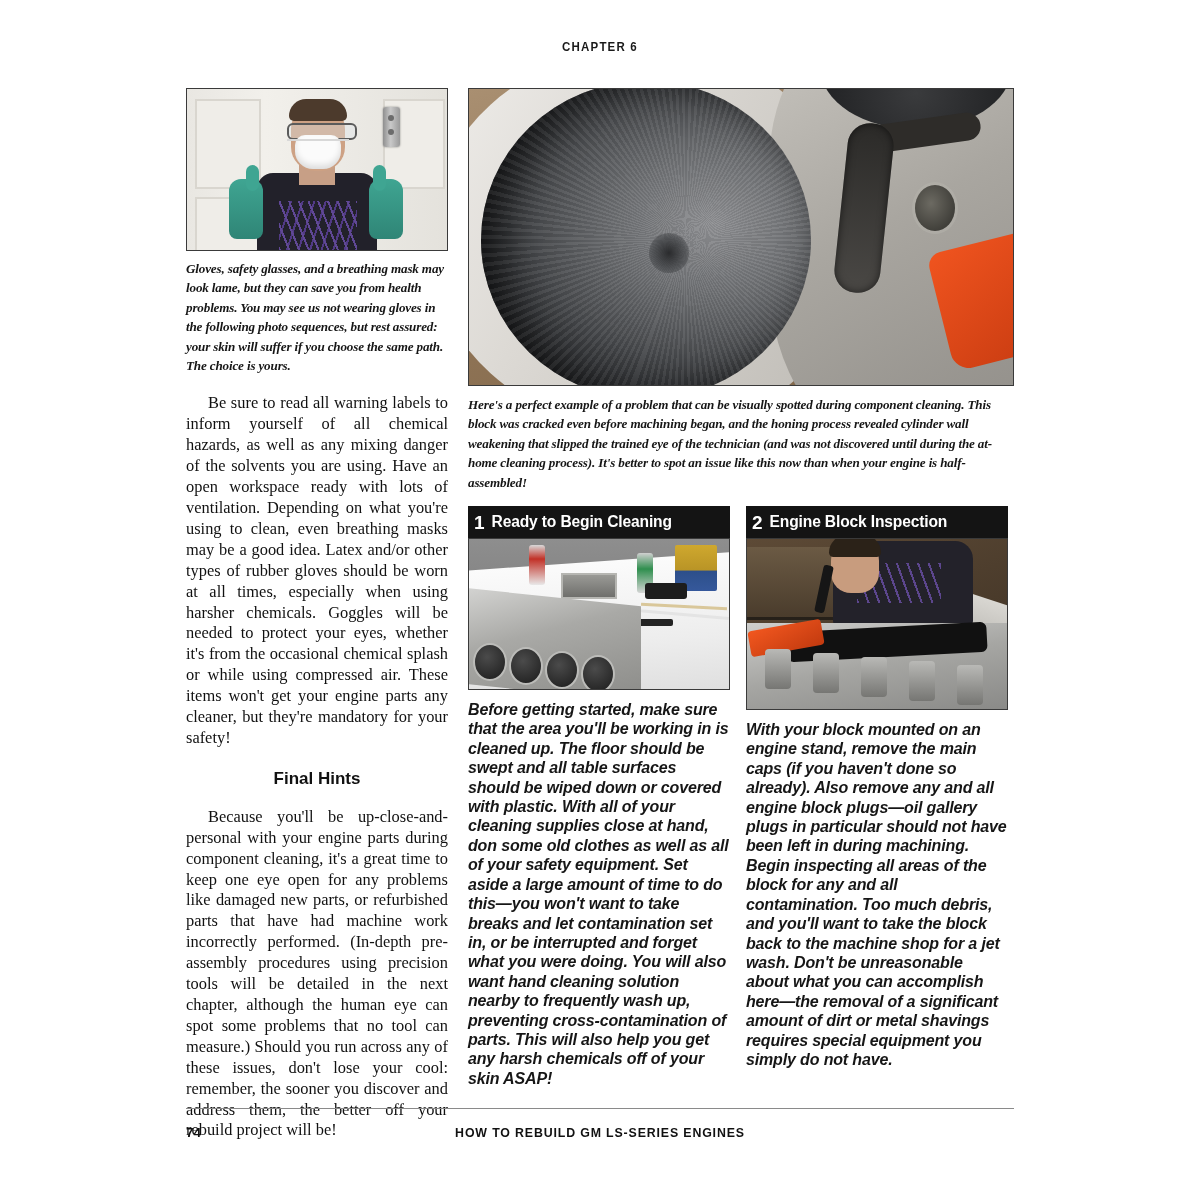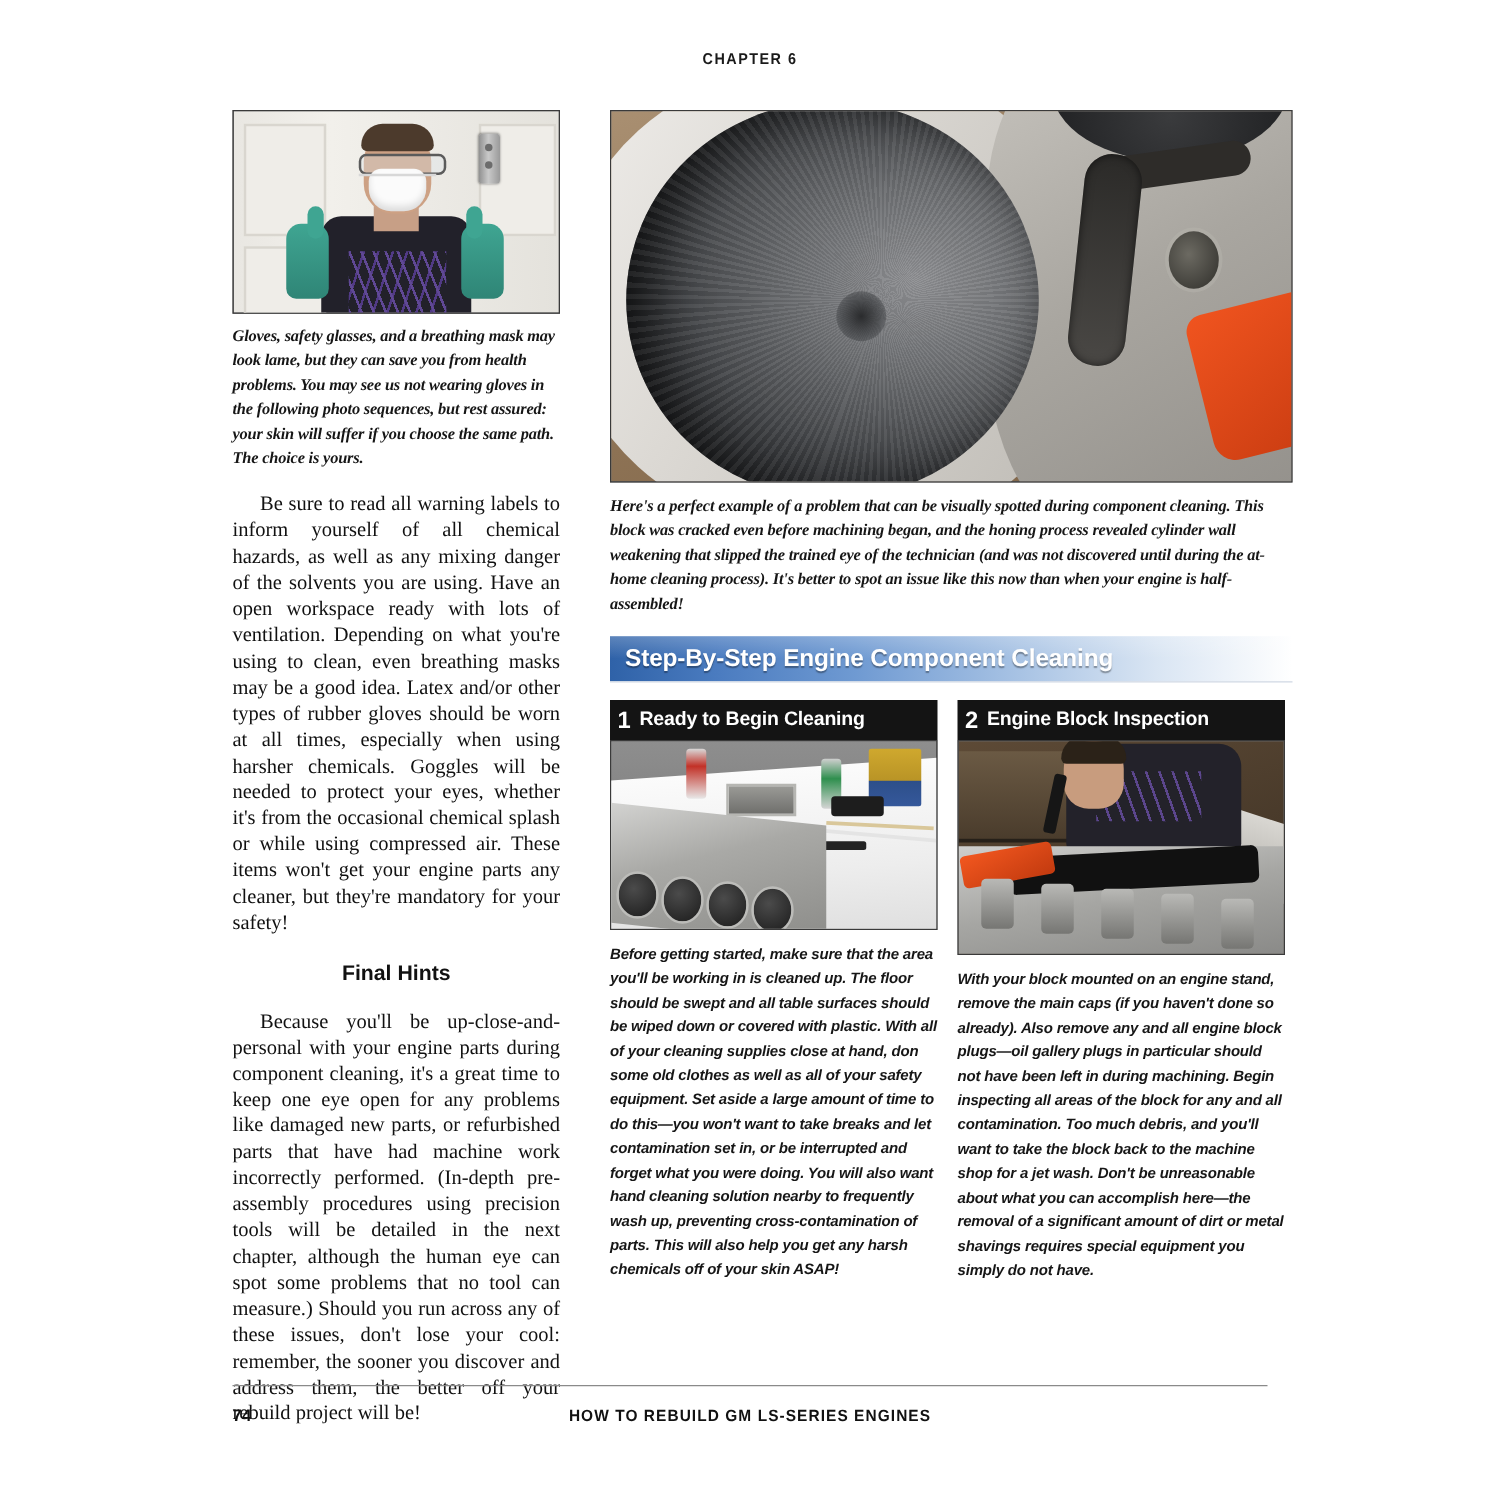--- a/index.html
+++ b/index.html
@@ -41,21 +41,21 @@
 
   
   .col-left {
     position: absolute;
     left: 186px;
     top: 88px;
     width: 262px;
   }
   .col-right {
     position: absolute;
-    left: 488px;
+    left: 468px;
     top: 88px;
     width: 546px;
   }
 
   
   .photo {
     position: relative;
     overflow: hidden;
     border: 1px solid #3a3a3a;
     box-sizing: border-box;
@@ -421,21 +421,21 @@
     font-family: "Liberation Sans", sans-serif;
     font-weight: bold;
     font-size: 15.6px;
     color: #ffffff;
     letter-spacing: -0.15px;
   }
   .step-caption {
     font-family: "Liberation Sans", sans-serif;
     font-style: italic;
     font-weight: bold;
-    font-size: 12px;
+    font-size: 16px;
     line-height: 19.4px;
     color: #161616;
     margin-top: 10px;
     letter-spacing: -0.15px;
   }
   .step2-caption { margin-top: 10px; }
 
   
   .footer-rule {
     position: absolute;
@@ -526,23 +526,20 @@
       <div class="pb-slot"></div>
       <div class="pb-hole"></div>
       <div class="pb-bore">
         <div class="pb-hone"></div>
         <div class="pb-crack"></div>
       </div>
     </div>
 
     <div class="caption caption-bore">Here's a perfect example of a problem that can be visually spotted during component cleaning. This block was cracked even before machining began, and the honing process revealed cylinder wall weakening that slipped the trained eye of the technician (and was not discovered until during the at-home cleaning process). It's better to spot an issue like this now than when your engine is half-assembled!</div>
 
-    <div class="banner">
-      <div class="banner-title">Step-By-Step Engine Component Cleaning</div>
-    </div>
 
     <div class="steps">
 
       <div class="step">
         <div class="step-head">
           <span class="step-num">1</span>
           <span class="step-label">Ready to Begin Cleaning</span>
         </div>
         <div class="photo photo-step1">
           <div class="p1-floor"></div>

